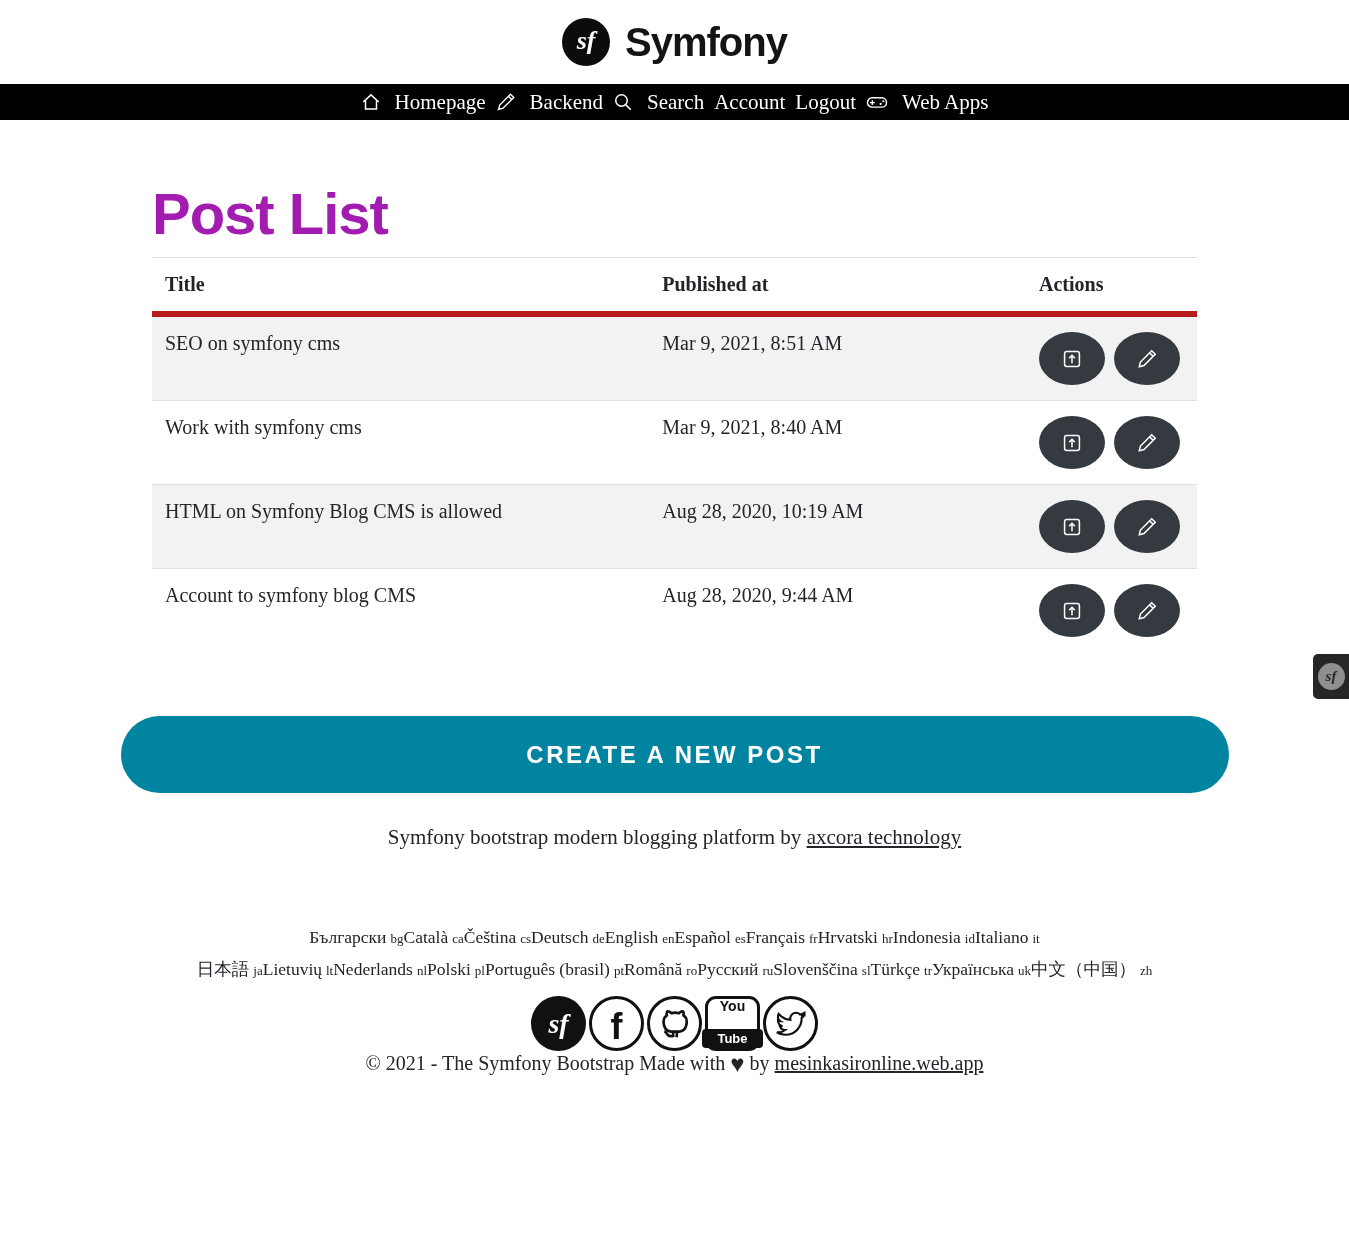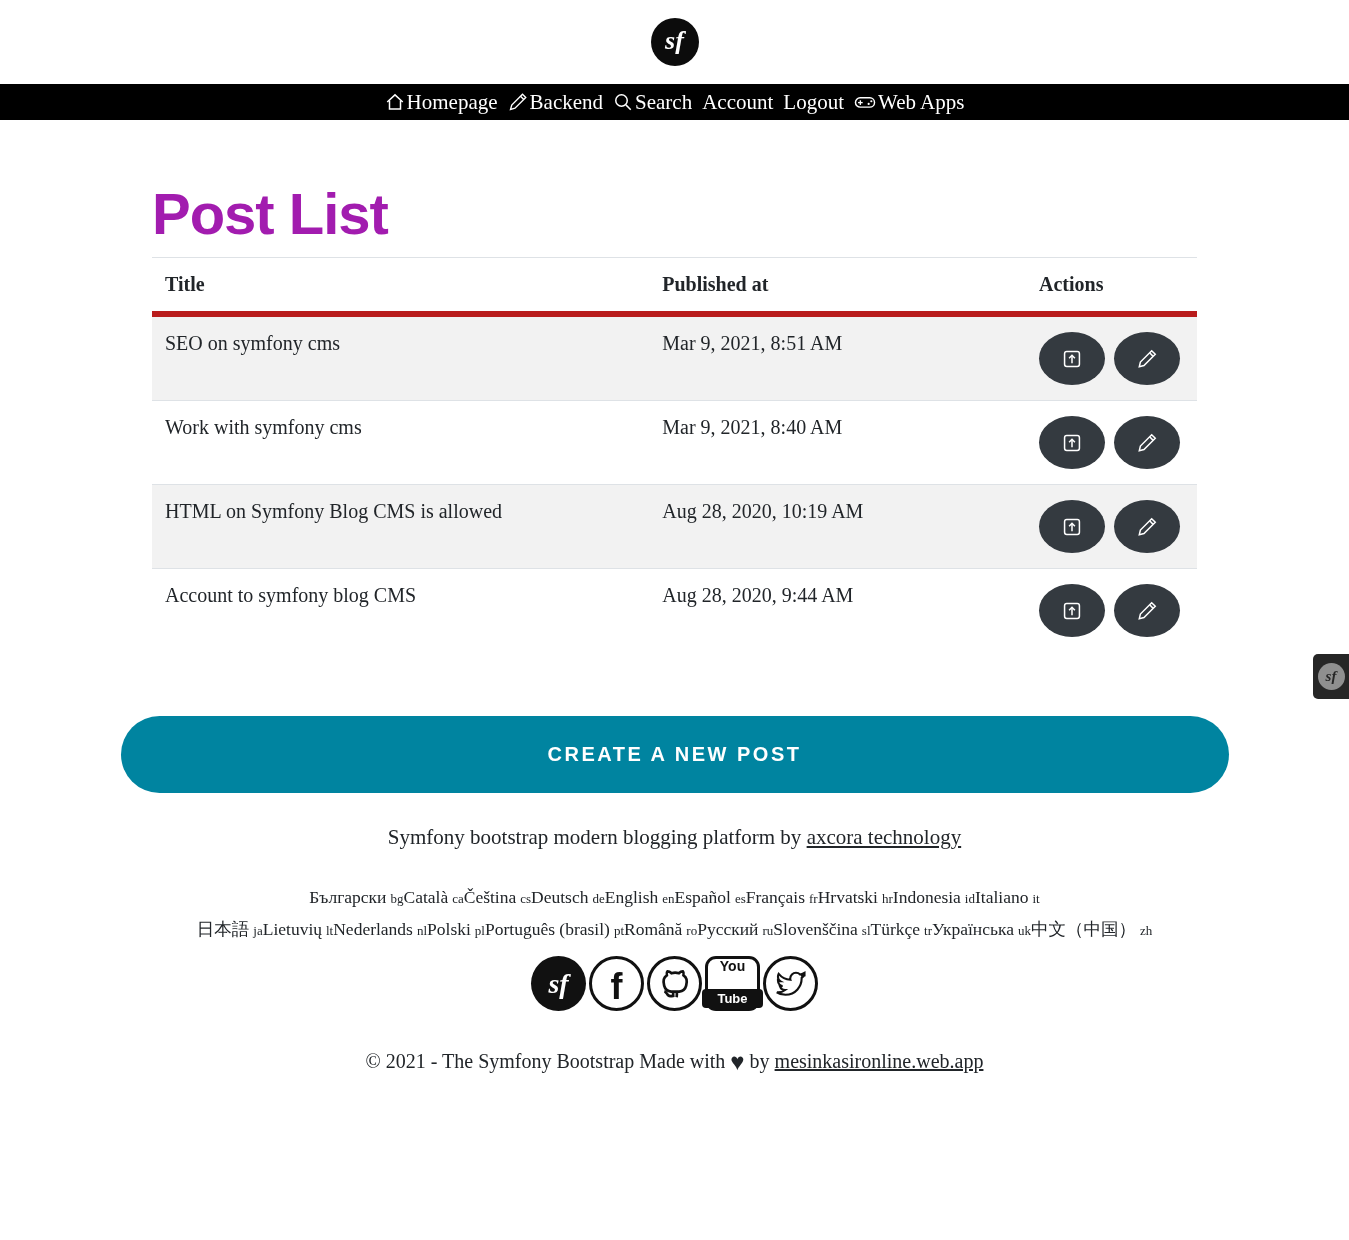--- a/index.html
+++ b/index.html
@@ -53,21 +53,21 @@
     display: flex;
     align-items: center;
     justify-content: center;
     gap: 10px;
   }
   .topnav a {
     color: #fff;
     font-size: 21px;
     display: inline-flex;
     align-items: center;
-    gap: 2px;
+    gap: 14px;
   }
   .nav-ico { display: inline-flex; }
   .nav-ico svg { display: block; }
 
   
   .container { width: 1045px; margin: 0 auto; }
   h1.page-title {
     font-family: Liberation Sans, sans-serif;
     font-weight: 700;
     font-size: 58px;
@@ -120,36 +120,36 @@
     justify-content: center;
     margin: 64px auto 0 auto;
     width: 1108px;
     height: 77px;
     border: none;
     border-radius: 40px;
     background: #0084a0;
     color: #ffffff;
     font-family: "Liberation Sans", sans-serif;
     font-weight: 700;
-    font-size: 20px;
+    font-size: 24px;
     letter-spacing: 2.5px;
     cursor: pointer;
   }
 
   
   .tagline {
     margin-top: 32px;
     text-align: center;
     font-size: 21px;
   }
   .tagline a { text-decoration: underline; }
 
   
   .languages {
-    margin: 32px auto 0 auto;
+    margin: 72px auto 0 auto;
     width: 1085px;
     text-align: center;
     line-height: 30px;
   }
   .lang-link { white-space: nowrap; }
   .lang-name { font-size: 17.5px; }
   .lang-code { font-size: 13px; }
 
   .socials {
     margin-top: 10px;
@@ -192,21 +192,20 @@
     font-family: "Liberation Sans", sans-serif;
     font-weight: 700; font-size: 14px; color: #111; line-height: 14px;
   }
   .yt-bottom {
     font-family: "Liberation Sans", sans-serif;
     font-weight: 700; font-size: 13px; color: #fff; line-height: 13px;
     background: #111; border-radius: 4px; padding: 3px 15px;
   }
 
   .copyright {
-    margin-top: 38px;
     text-align: center;
     font-size: 20px;
   }
   .copyright a { text-decoration: underline; }
   .heart { font-size: 24px; vertical-align: -2px; }
 
   
   .profiler-badge {
     position: absolute;
     right: 0; top: 654px;
@@ -224,20 +223,21 @@
     font-family: "Liberation Serif", serif; font-size: 15px;
   }
 </style>
 </head>
 <body>
 
 <header class="site-header">
   <div class="logo-circle">
     <span>sf</span>
   </div>
+  <span class="brand-text">Symfony</span>
 </header>
 
 <nav class="topnav">
   <a href="#">
     <span class="nav-ico">
       <svg width="20" height="20" viewBox="0 0 16 16">
           <path d="M1.8 8 L8 2.3 L14.2 8" fill="none" stroke="#fff" stroke-width="1.2"></path>
           <path d="M3.6 6.8 V13.6 H12.4 V6.8" fill="none" stroke="#fff" stroke-width="1.2"></path>
         </svg>
     </span>

